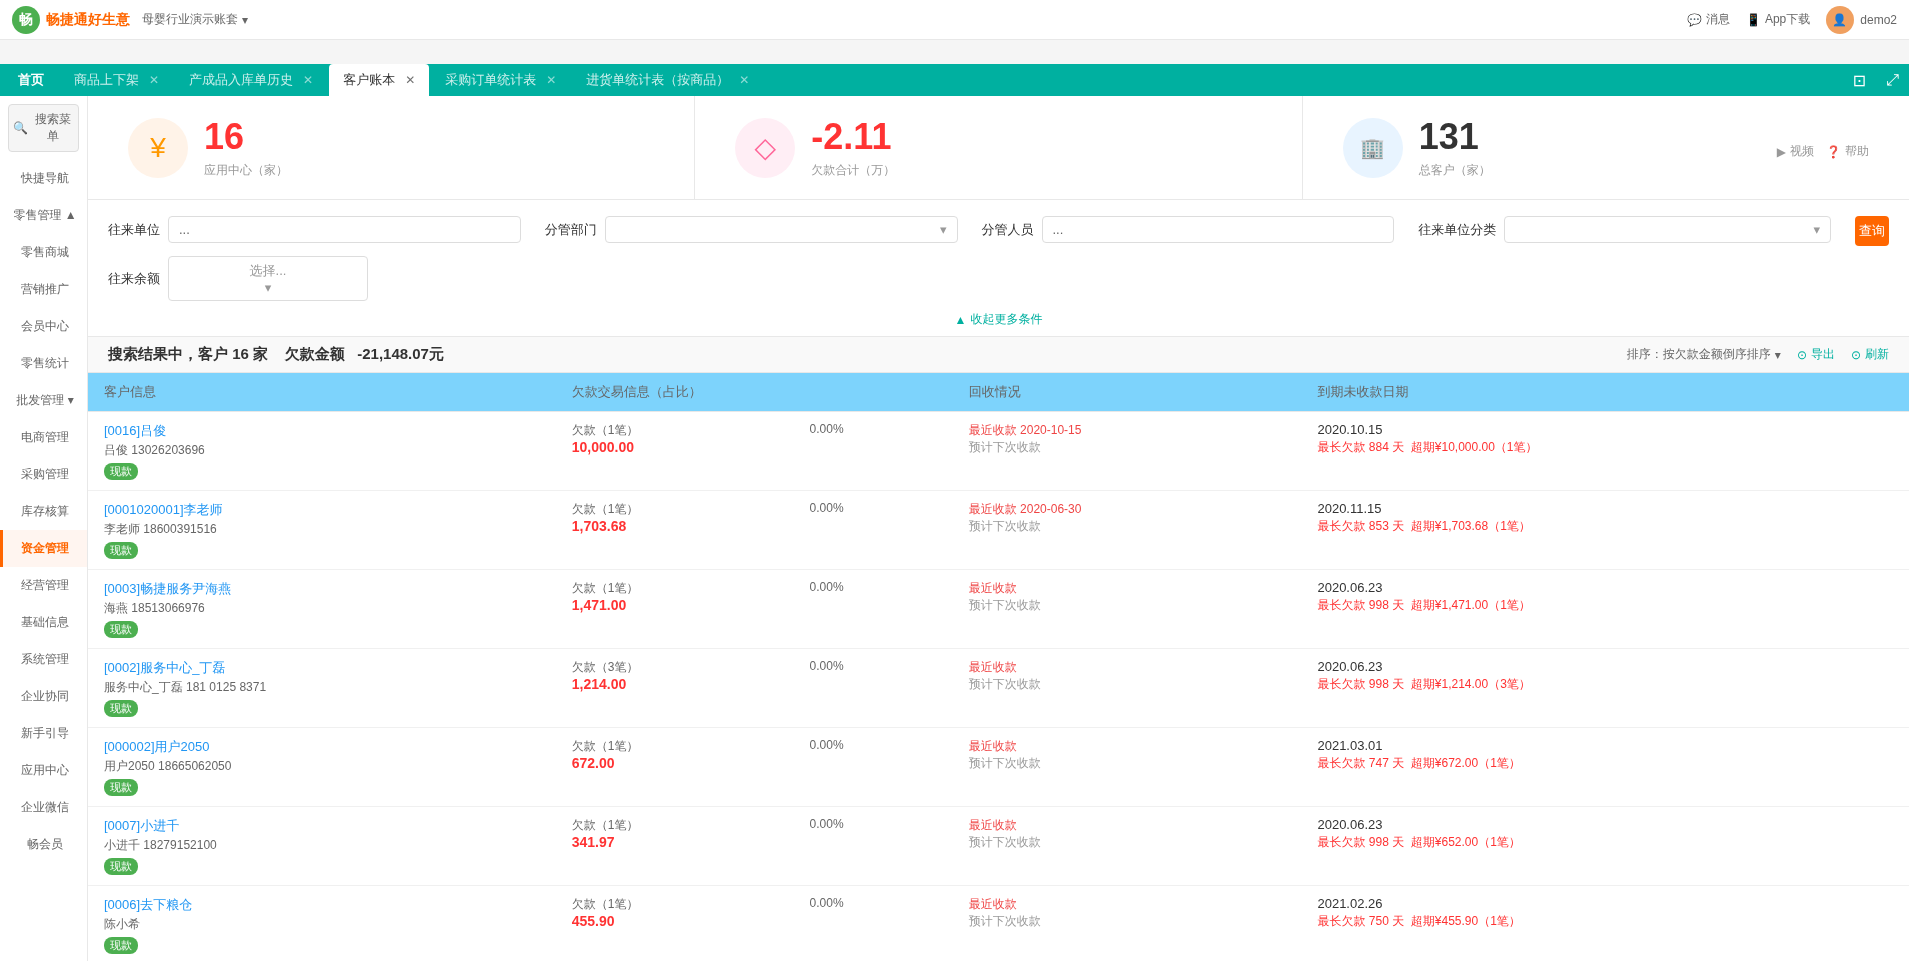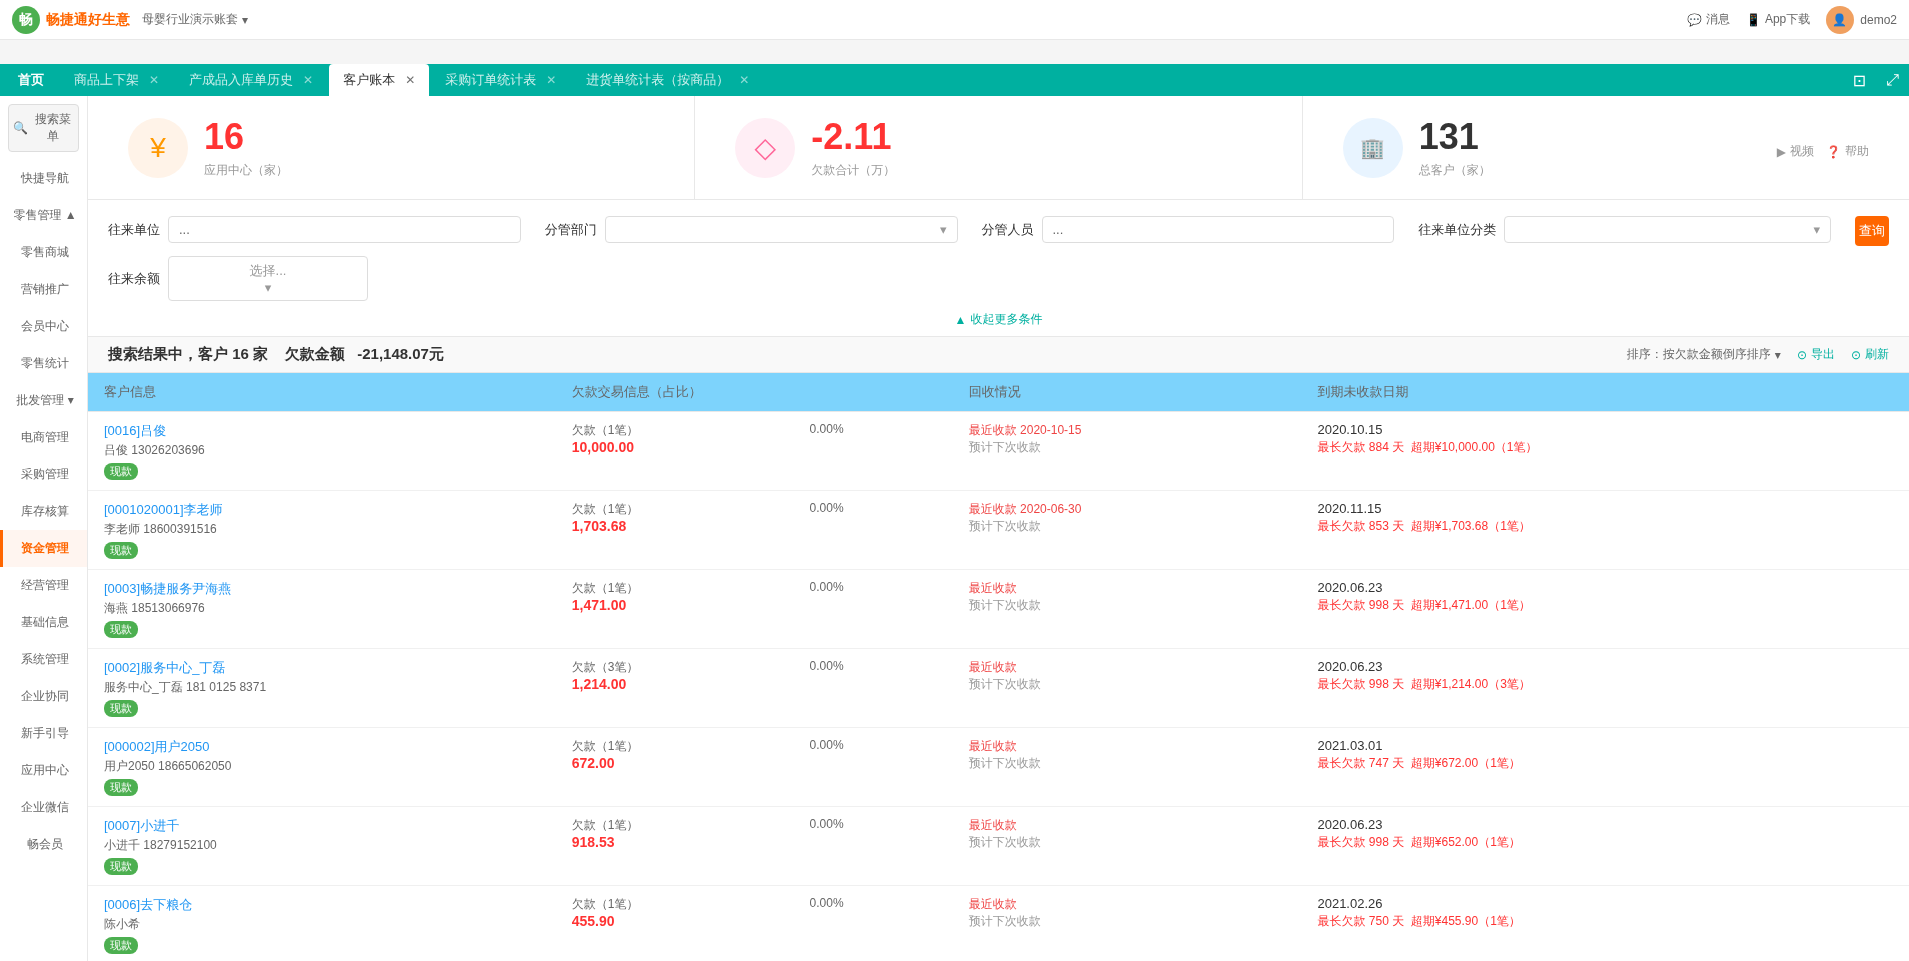--- a/index.html
+++ b/index.html
@@ -468,21 +468,21 @@
       </td>
     </tr>
               <tr>
       <td>
         <div class="customer-name">[0007]小进千</div>
         <div class="customer-sub">小进千  18279152100</div>
         <span class="tag">现款</span>
       </td>
       <td>
         <div class="debt-count">欠款（1笔）</div>
-        <div class="debt-amount">918.53</div>
+        <div class="debt-amount">341.97</div>
       </td>
       <td>
         <div class="debt-percent">0.00%</div>
       </td>
       <td>
         <div class="collect-date">最近收款</div>
         <div class="collect-next">预计下次收款</div>
       </td>
       <td>
         <div class="due-date">2020.06.23</div>

